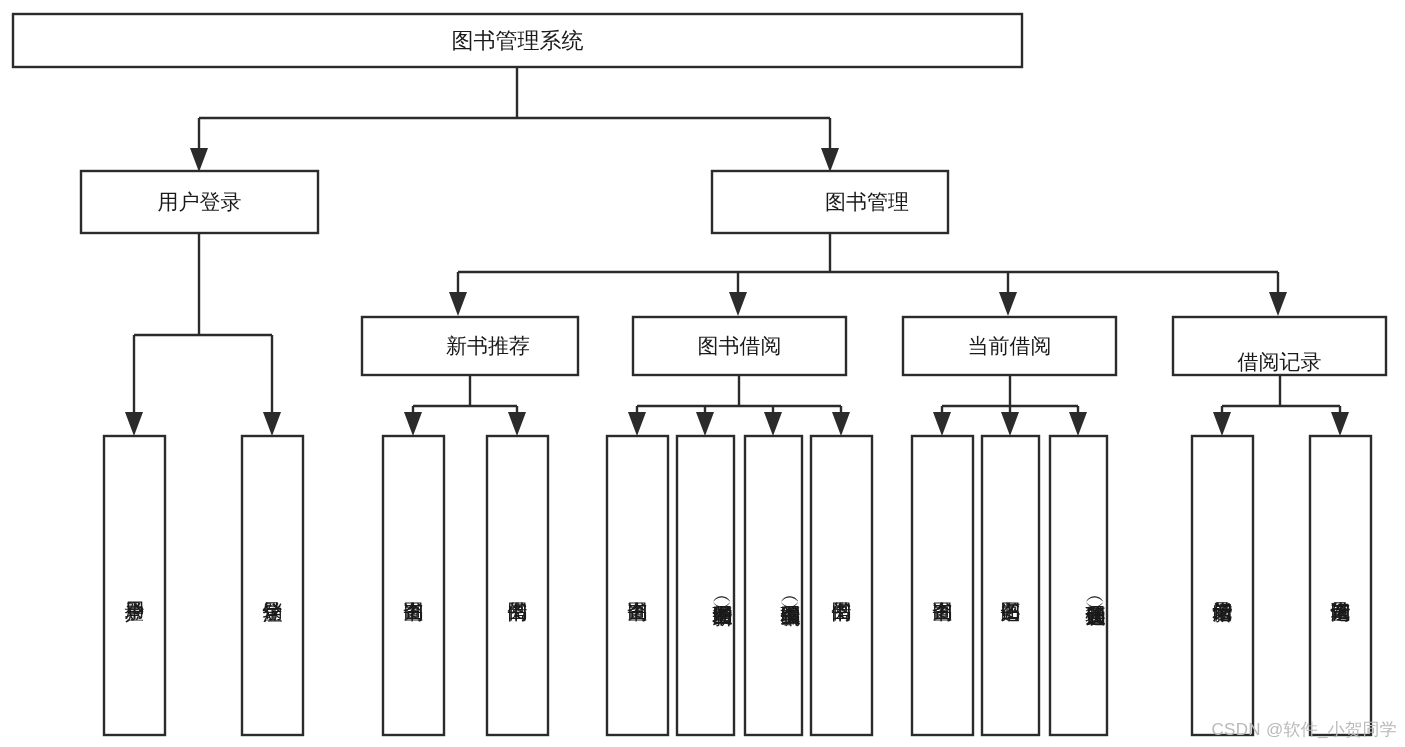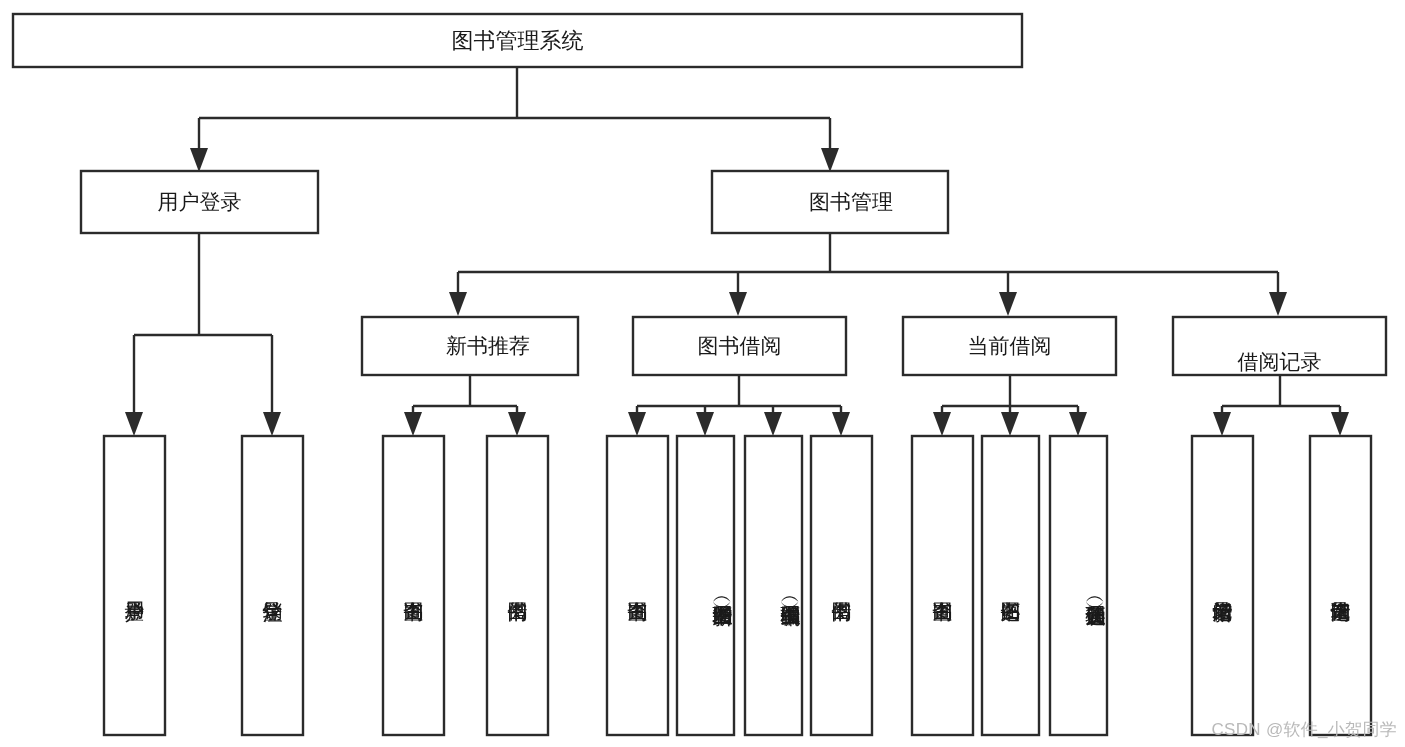--- a/index.html
+++ b/index.html
@@ -177,21 +177,21 @@
       <rect class="node-box" x="1050" y="436" width="57" height="299"></rect>
 
       <rect class="node-box" x="1192" y="436" width="61" height="299"></rect>
       <rect class="node-box" x="1310" y="436" width="61" height="299"></rect>
     </g>
   </svg>
 
   <div class="horiz-text" style="left:13px; top:14px; width:1009px; height:53px; font-size:22px;font-family:Liberation Serif, serif;">图书管理系统</div>
 
   <div class="horiz-text" style="left:81px; top:171px; width:237px; height:62px;">用户登录</div>
-  <div class="horiz-text" style="left:712px; top:171px; width:278px; height:62px;border-radius:19px;">图书管理</div>
+  <div class="horiz-text" style="left:728px; top:171px; width:278px; height:62px;border-radius:19px;">图书管理</div>
 
   <div class="horiz-text" style="left:380px; top:317px; width:216px; height:58px;">新书推荐</div>
   <div class="horiz-text" style="left:633px; top:317px; width:213px; height:58px;font-family:Liberation Mono, monospace;">图书借阅</div>
   <div class="horiz-text" style="left:903px; top:317px; width:213px; height:58px;">当前借阅</div>
   <div class="horiz-text" style="left:1173px; top:333px; width:213px; height:58px;">借阅记录</div>
 
   <div class="vert-text" style="left:104px; top:436px; width:61px; height:299px;">用户登录</div>
   <div class="vert-text" style="left:242px; top:436px; width:61px; height:299px;">注销登录</div>
 
   <div class="vert-text" style="left:383px; top:436px; width:61px; height:299px;">查询图书</div>

